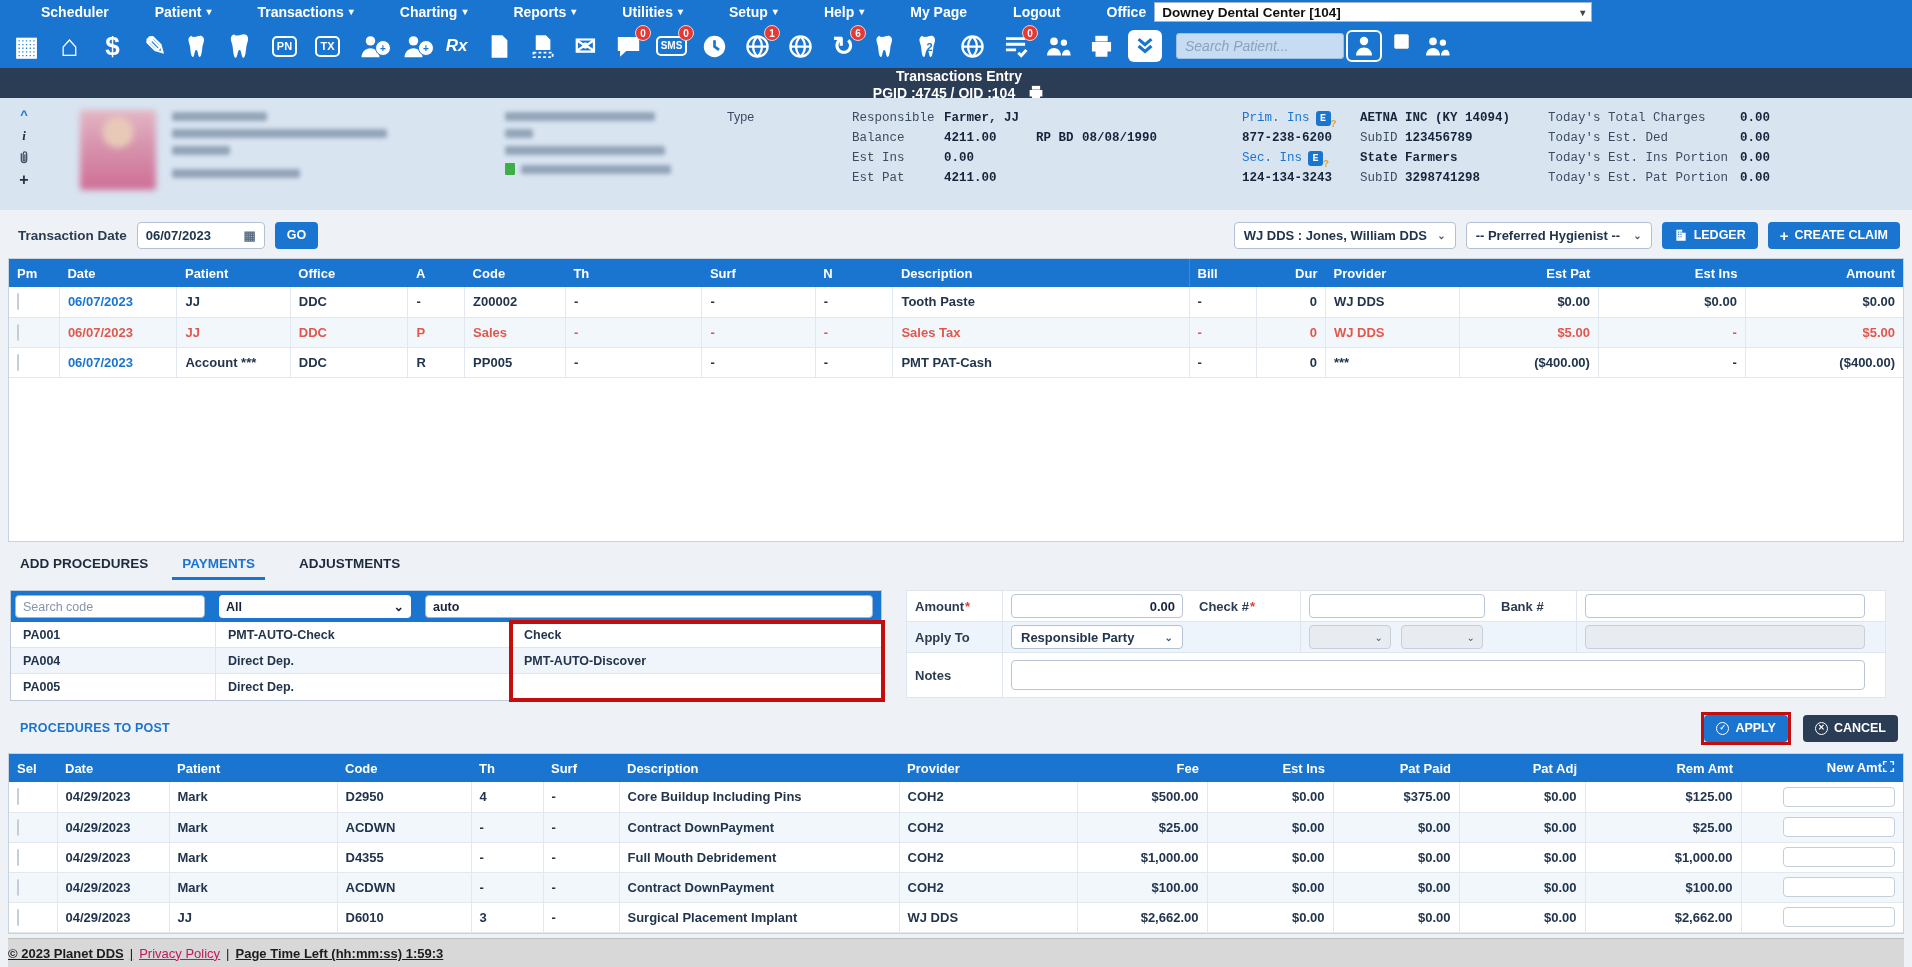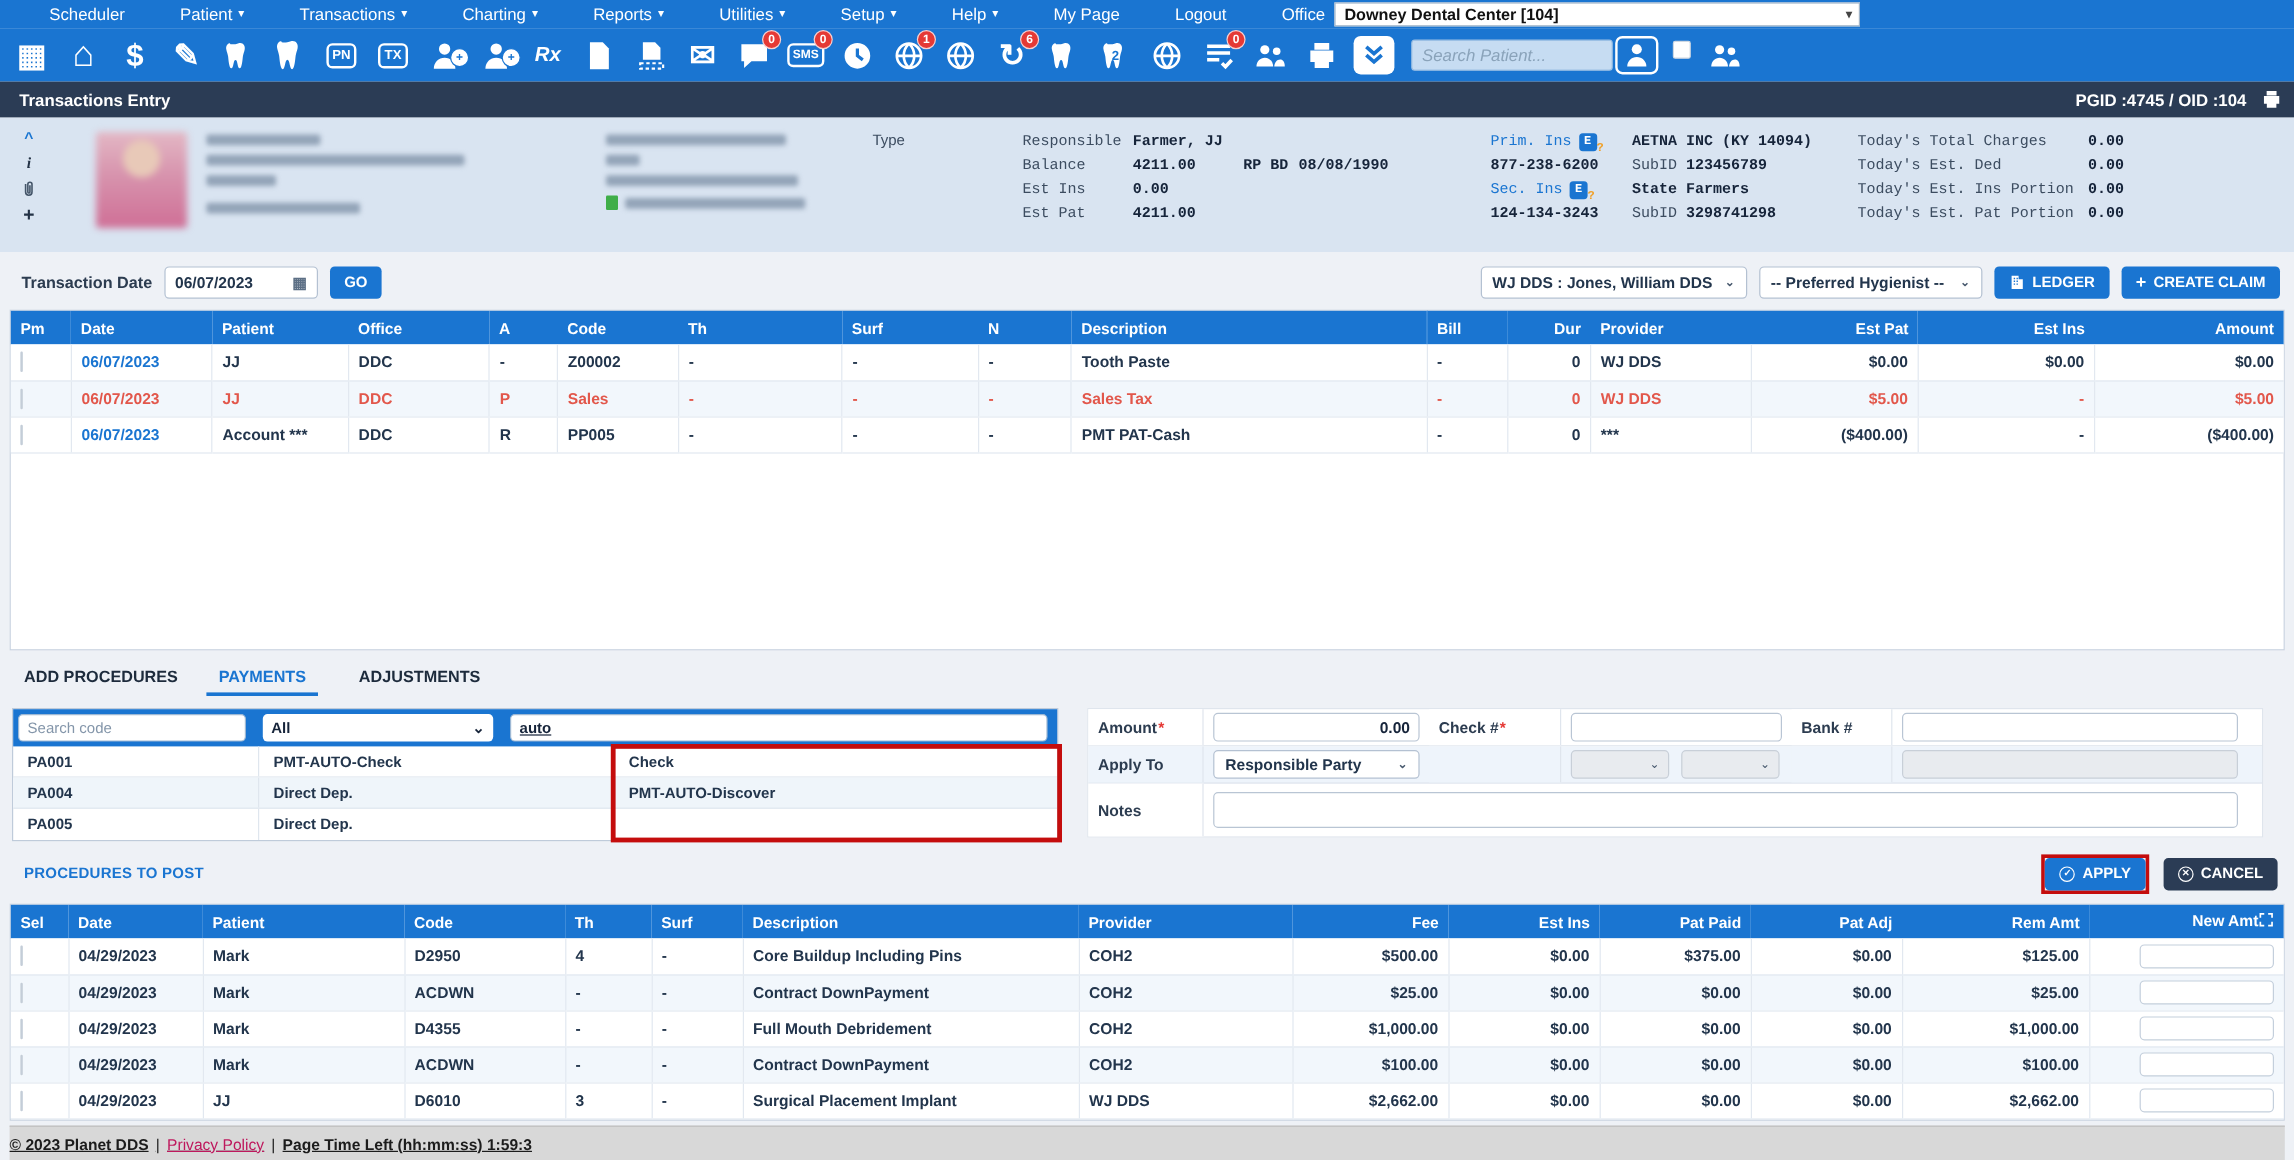--- a/index.html
+++ b/index.html
@@ -2,42 +2,42 @@
 <html><head>
 <meta charset="utf-8">
 <style>
   * { margin:0; padding:0; box-sizing:border-box; }
   html,body { background:#eef1f6; }
   body { font-family:"Liberation Sans", sans-serif; }
   .page { width:1912px; height:967px; background:#eef1f6; display:flex; flex-direction:column; overflow:hidden; position:relative; }
 
   
   .menubar { height:24px; background:#1a75d1; display:flex; align-items:center; padding:0 0 0 18px; gap:0; }
-  .menu-item { color:#fff; font-size:14px; font-weight:normal; padding:0 23px 0 23px; cursor:pointer; white-space:nowrap; display:flex; align-items:center; gap:5px; }
+  .menu-item { color:#fff; font-size:14px; font-weight:bold; padding:0 23px 0 23px; cursor:pointer; white-space:nowrap; display:flex; align-items:center; gap:5px; }
   .menu-item .caret { font-size:10px; line-height:1; }
   .office-select { background:#fff; border:1px solid #9fb4c9; height:20px; width:438px; display:flex; align-items:center; justify-content:space-between; padding:0 6px 0 7px; font-size:13.5px; font-weight:bold; color:#111; cursor:pointer; }
   .office-select .caret { color:#444; font-size:10px; }
 
   
   .toolbar { height:44px; background:#1a75d1; display:flex; align-items:center; padding:0 10px 0 6px; gap:2px; }
   .tbi { position:relative; width:41px; height:36px; display:flex; align-items:center; justify-content:center; color:#fff; cursor:pointer; flex:none; }
   .tbi .g { font-size:26px; line-height:1; font-weight:bold; }
   .tbi svg { width:27px; height:27px; fill:#fff; }
   .tbi .boxed { border:2px solid #fff; border-radius:5px; padding:3px 3px; font-size:11px; font-weight:bold; line-height:1; }
   .tbi .rxt { font-size:17px; font-weight:bold; font-style:italic; }
   .tbi.inv { background:#fff; border-radius:6px; width:34px; height:32px; margin:0 4px; }
   .tbi.inv svg { fill:#1a75d1; stroke:#1a75d1; }
   .badge { position:absolute; top:-3px; right:-2px; min-width:16px; height:16px; border-radius:8px; background:#e53935; color:#fff; font-size:10px; font-weight:bold; display:flex; align-items:center; justify-content:center; padding:0 3px; border:1px solid #f7d0d0; }
   .num-ov { position:absolute; font-size:11px; font-weight:bold; color:#1a75d1; top:13px; }
   .search-patient { width:168px; height:26px; background:#c6dcf2; border:1px solid #9cc0e4; border-radius:3px; color:#7d96ae; font-style:italic; font-size:14px; padding:0 8px; margin-left:8px; }
   .search-patient::placeholder { color:#8aa3ba; font-style:italic; }
   .chk { width:15px; height:15px; background:#fff; border:1px solid #cfd8e2; border-radius:2px; margin:0 6px 10px 10px; cursor:pointer; }
 
   
-  .titlebar { height:30px; background:#2b3c55; color:#fff; display:flex; align-items:center; justify-content:space-between; padding:0 10px 0 16px; }
+  .titlebar { height:30px; background:#2b3c55; color:#fff; display:flex; align-items:center; justify-content:space-between; padding:0 10px 0 16px;flex-direction:column; }
   .titlebar .t { font-size:14px; font-weight:bold; }
   .titlebar .right { display:flex; align-items:center; gap:12px; font-size:14px; font-weight:bold; }
   .titlebar svg { width:18px; height:18px; fill:#fff; }
 
   
   .patient { height:112px; background:#d9e4f1; position:relative; font-size:12.5px; color:#3c4c60; flex:none; }
   .pstrip { position:absolute; left:16px; top:8px; display:flex; flex-direction:column; gap:6px; align-items:center; }
   .pstrip .ic { width:16px; height:16px; display:flex; align-items:center; justify-content:center; color:#1a75d1; font-weight:bold; font-size:13px; cursor:pointer; }
   .pstrip .dark { color:#233246; }
   .photo { position:absolute; left:80px; top:12px; width:76px; height:80px; border-radius:3px; background:
@@ -94,21 +94,21 @@
   .tab.active { color:#1a75d1; border-bottom:3px solid #1a75d1; padding-left:10px; padding-right:10px; margin-left:-10px; }
 
   
   .pay-area { display:flex; margin-top:8px; gap:24px; padding-left:2px; }
   .paybox { width:872px; position:relative; border:1px solid #bfcbda; background:#fff; align-self:flex-start; }
   .paybox-head { background:#1a75d1; height:31px; display:flex; align-items:center; padding:0 4px; gap:14px; }
   .ph-input { height:23px; border:1px solid #9db8d4; border-radius:4px; background:#fff; font-size:12.5px; padding:0 7px; color:#16243a; font-weight:bold; }
   .ph-input::placeholder { color:#8496aa; font-weight:normal; }
   .ph-search { width:190px; }
   .ph-select { width:192px; height:23px; background:#fff; border-radius:4px; display:flex; align-items:center; justify-content:space-between; padding:0 7px; font-size:12.5px; font-weight:bold; color:#16243a; cursor:pointer; }
-  .ph-query { width:448px;text-decoration:underline; }
+  .ph-query { width:448px; }
   .pc-row { display:grid; grid-template-columns:204px 296px 370px; height:26px; align-items:center; font-size:12.5px; font-weight:bold; color:#22354c; border-bottom:1px solid #dfe6ee; }
   .pc-row.alt { background:#eff5fa; }
   .pc-row > div { padding:0 12px; border-left:1px solid #dfe6ee; height:100%; display:flex; align-items:center; }
   .pc-row > div:first-child { border-left:none; }
   .anno { position:absolute; border:4px solid #c40d0d; pointer-events:none; z-index:5; }
   .anno-list { left:498px; top:29px; width:376px; height:82px; }
 
   
   .payform { width:980px; border:1px solid #dfe5ed; background:#fff; align-self:flex-start; }
   .pf-row { display:grid; grid-template-columns:96px 188px 110px 192px 84px 296px; align-items:center; border-bottom:1px solid #dfe5ed; min-height:31px; }

